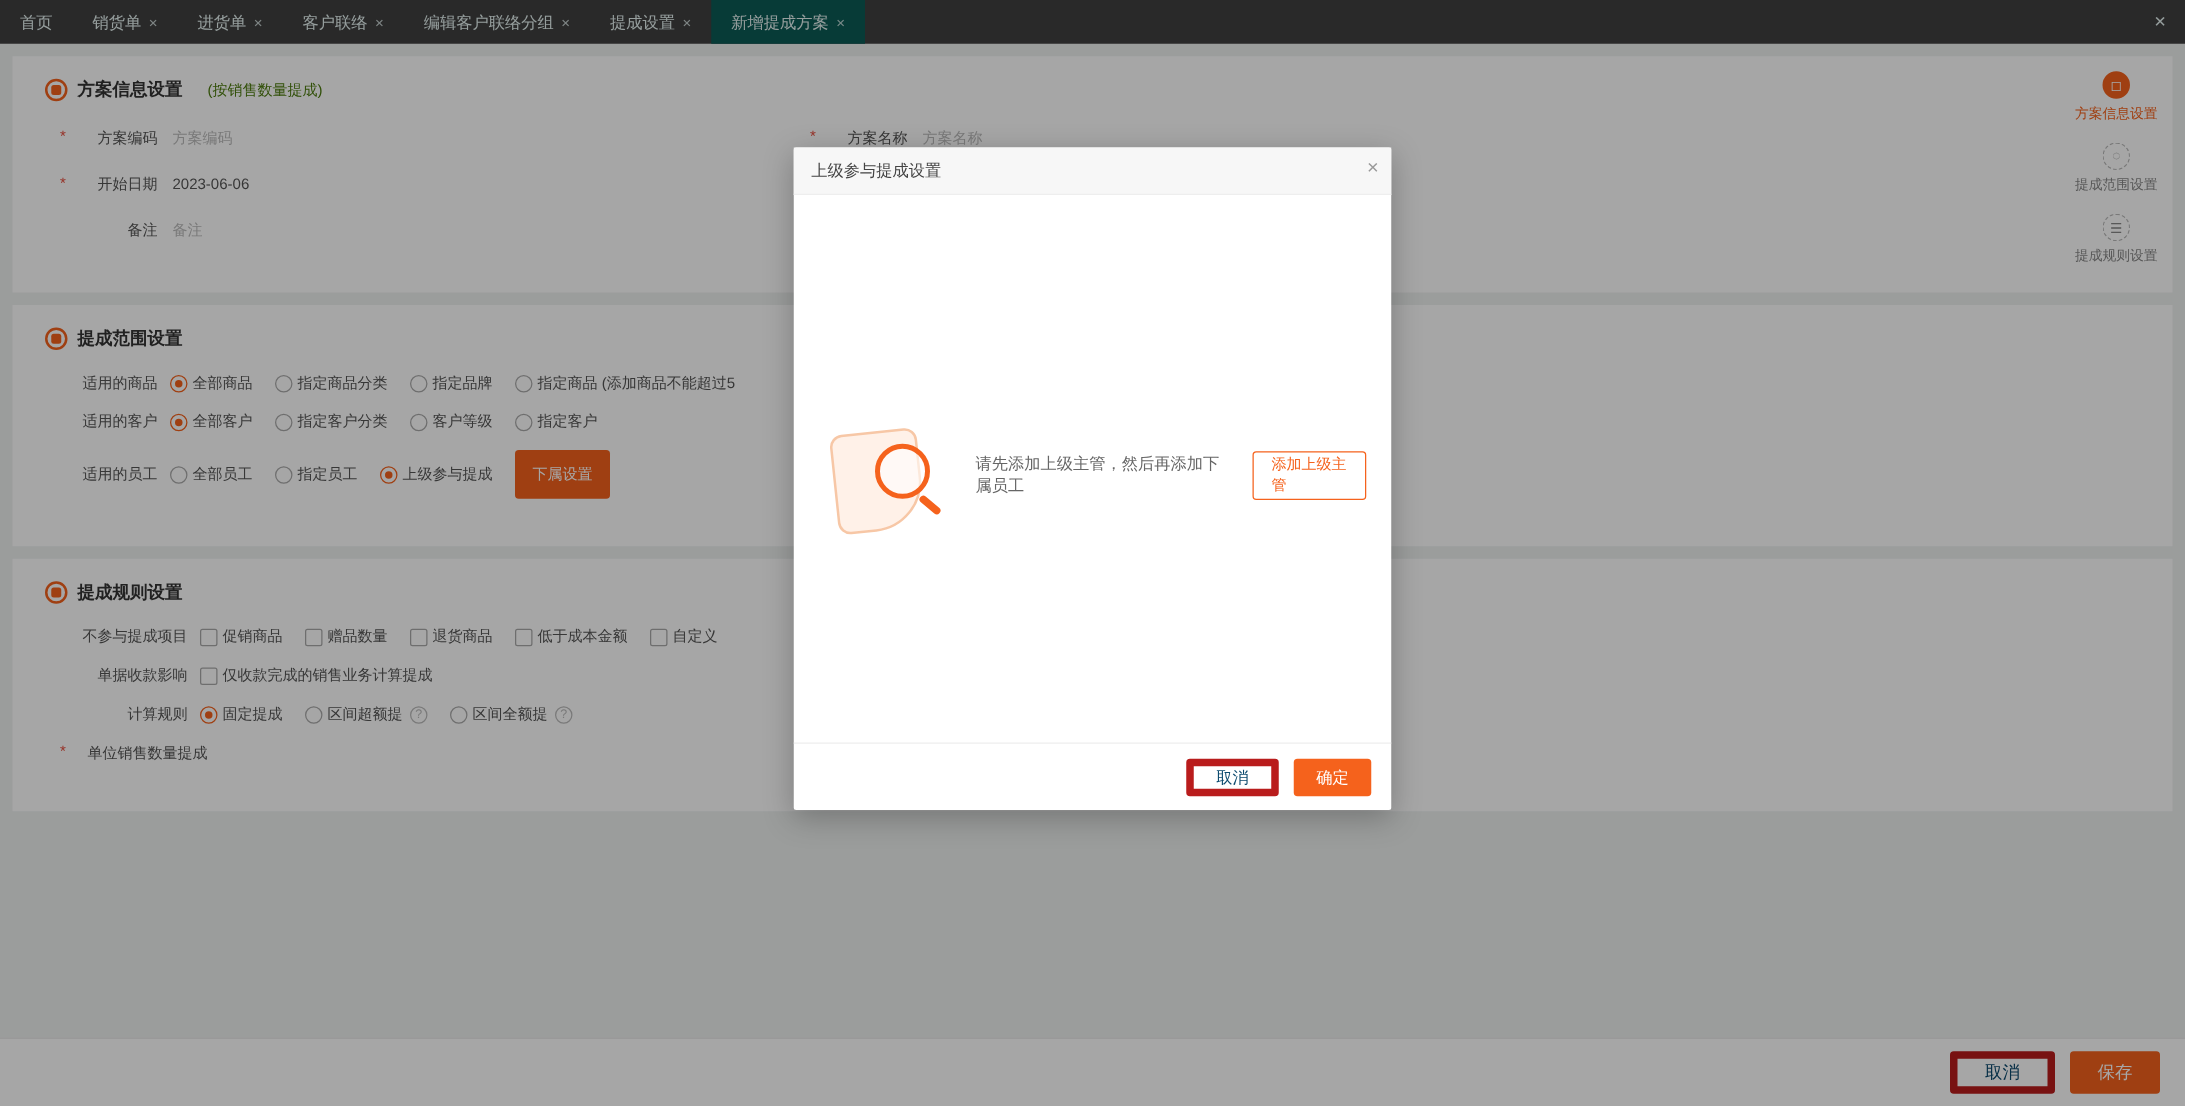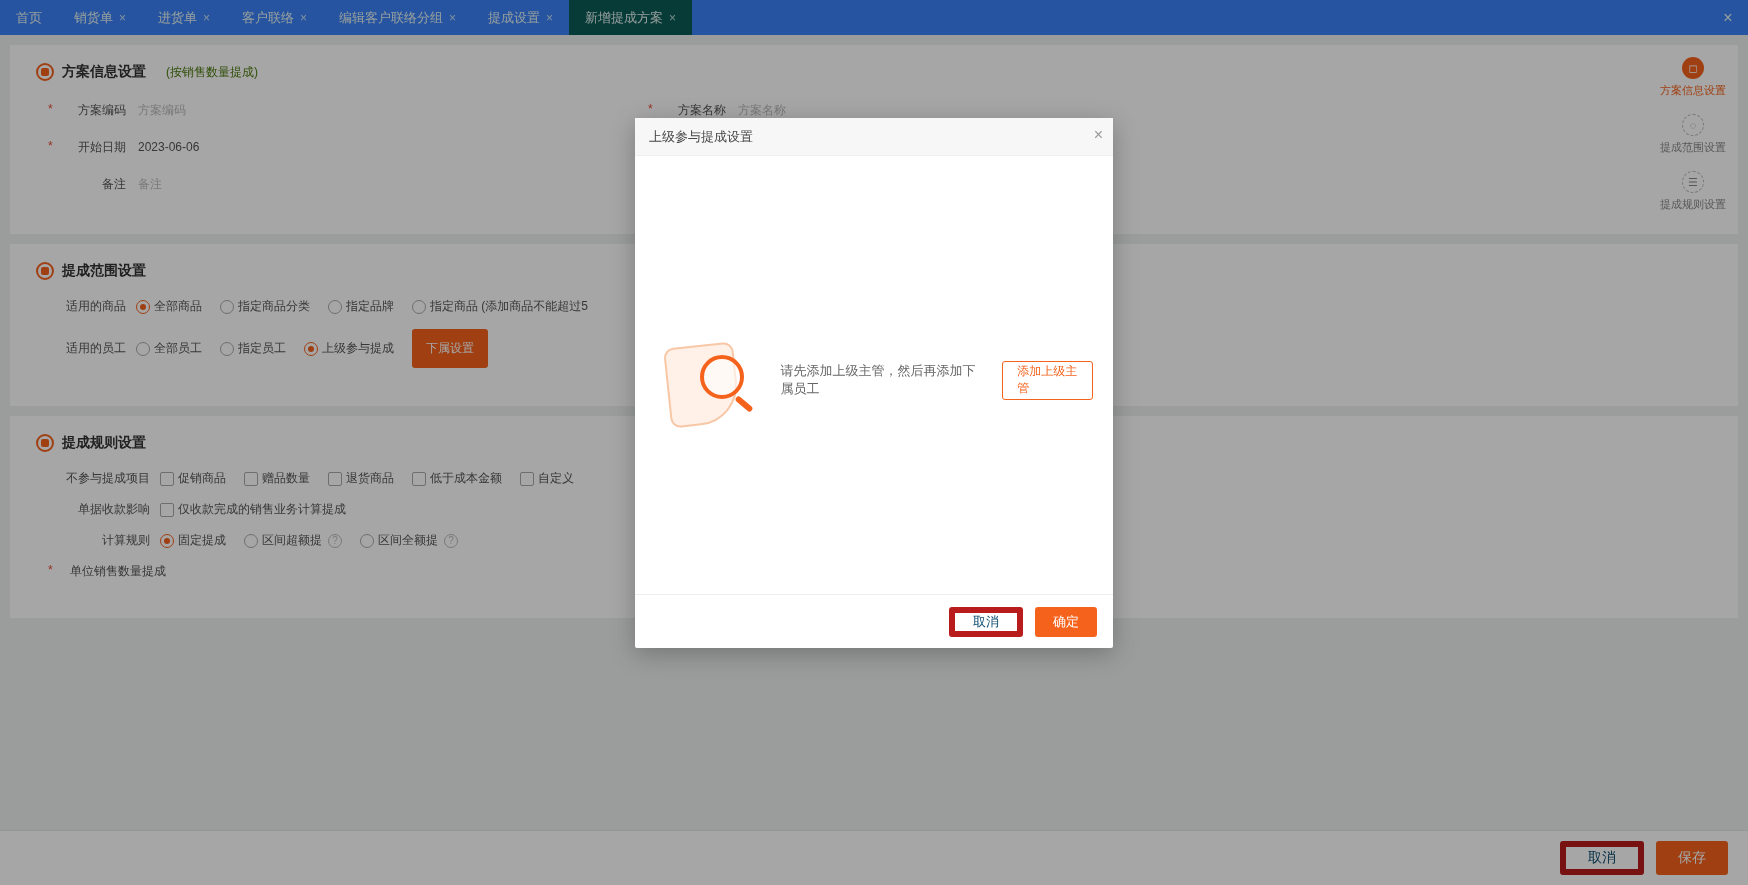--- a/index.html
+++ b/index.html
@@ -8,21 +8,21 @@
     font-size: 12px;
     background: #f0f0f0;
     width: 1748px;
     height: 885px;
     position: relative;
     overflow: hidden;
     color: #333;
   }
   
   .tabbar {
-    background: #3b82f6;
+    background: #404040;
     height: 35px;
     display: flex;
     align-items: stretch;
     color: #e6f3f2;
     position: relative;
   }
   .tabbar .tab {
     padding: 0 16px;
     display: flex;
     align-items: center;
@@ -428,20 +428,41 @@
             <span class="radio"></span>
             <span>指定品牌</span>
           </span>
         <span class="radio-item">
             <span class="radio"></span>
             <span>指定商品 (添加商品不能超过5</span>
           </span>
       </div>
     </div>
 
+    <div class="form-row">
+      <span class="label">适用的客户</span>
+      <div class="radio-group">
+        <span class="radio-item">
+            <span class="radio checked"></span>
+            <span>全部客户</span>
+          </span>
+        <span class="radio-item">
+            <span class="radio"></span>
+            <span>指定客户分类</span>
+          </span>
+        <span class="radio-item">
+            <span class="radio"></span>
+            <span>客户等级</span>
+          </span>
+        <span class="radio-item">
+            <span class="radio"></span>
+            <span>指定客户</span>
+          </span>
+      </div>
+    </div>
 
     <div class="form-row">
       <span class="label">适用的员工</span>
       <div class="radio-group">
         <span class="radio-item">
             <span class="radio"></span>
             <span>全部员工</span>
           </span>
         <span class="radio-item">
             <span class="radio"></span>

